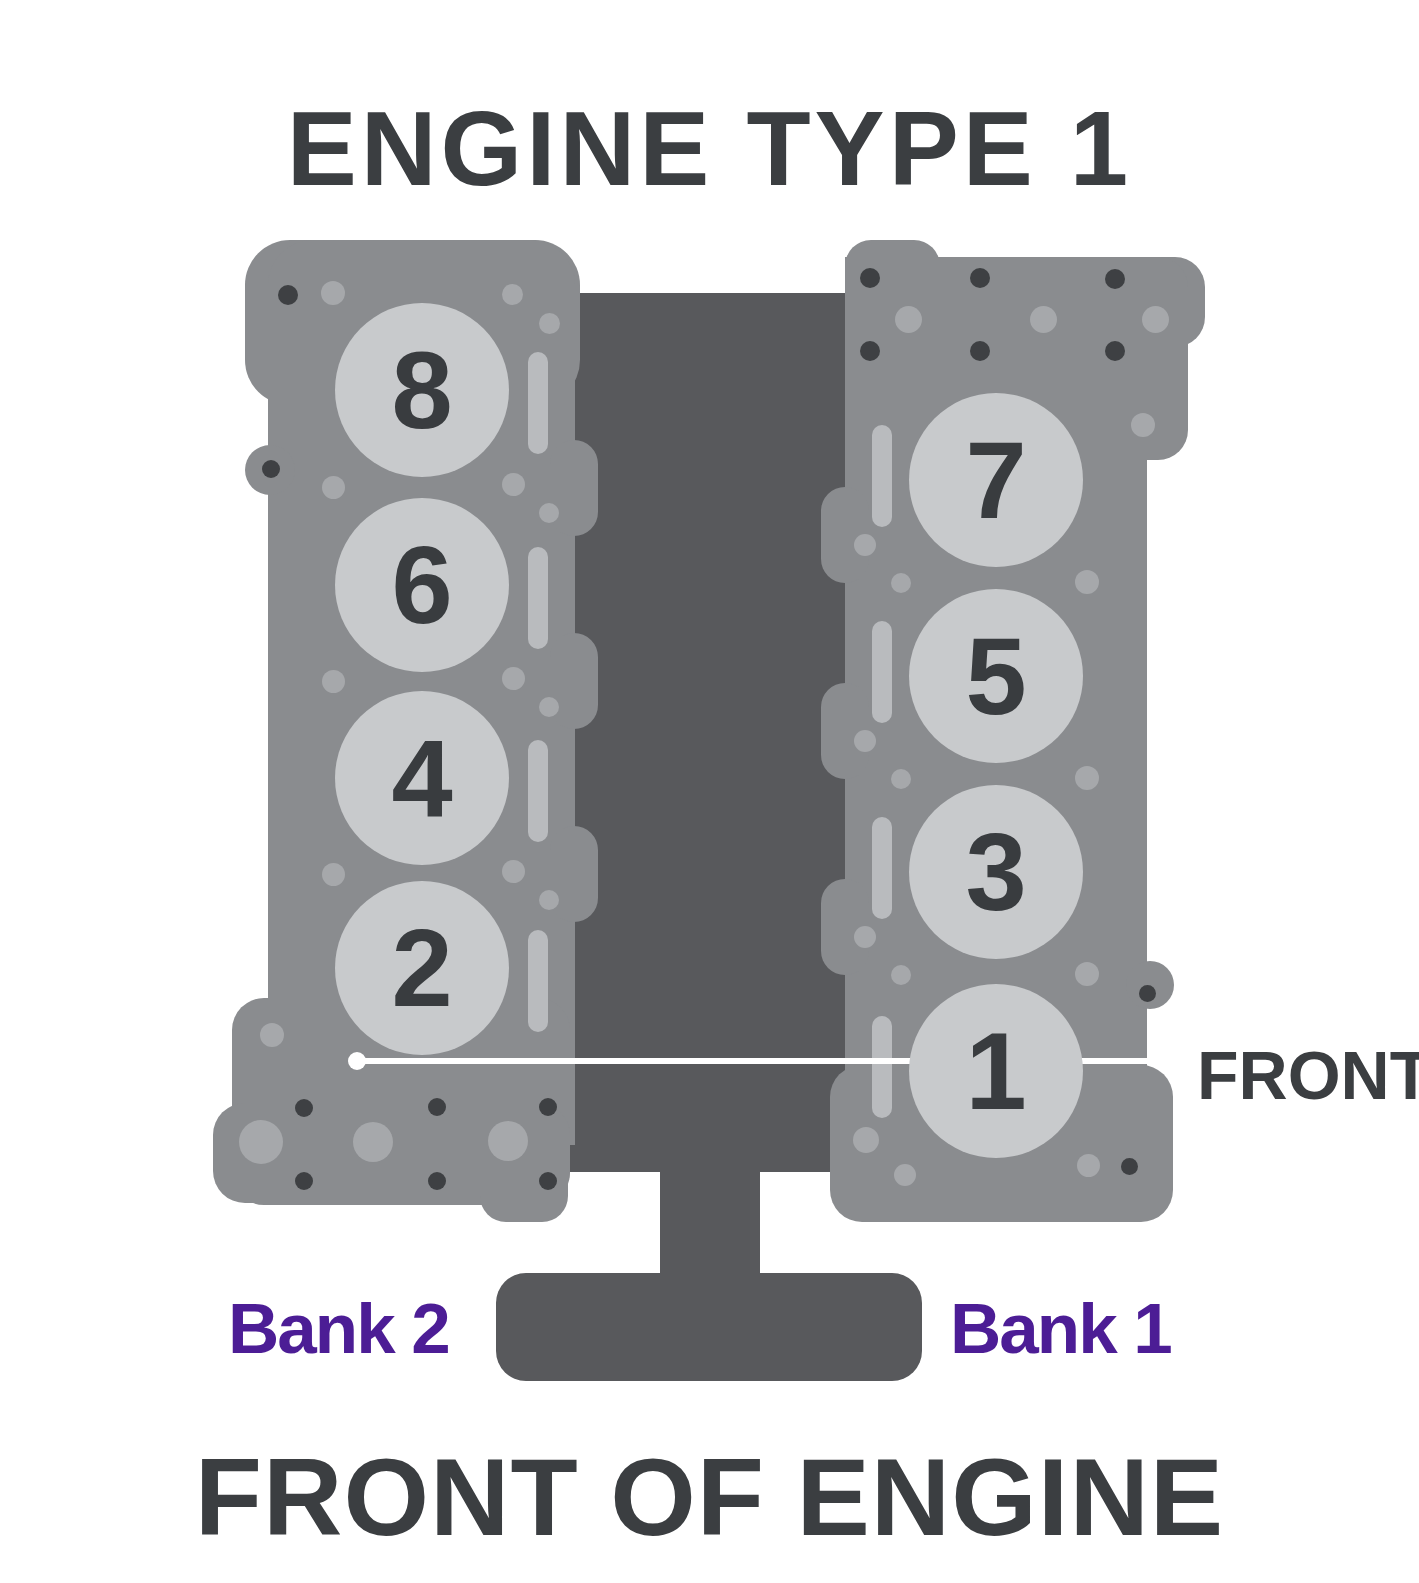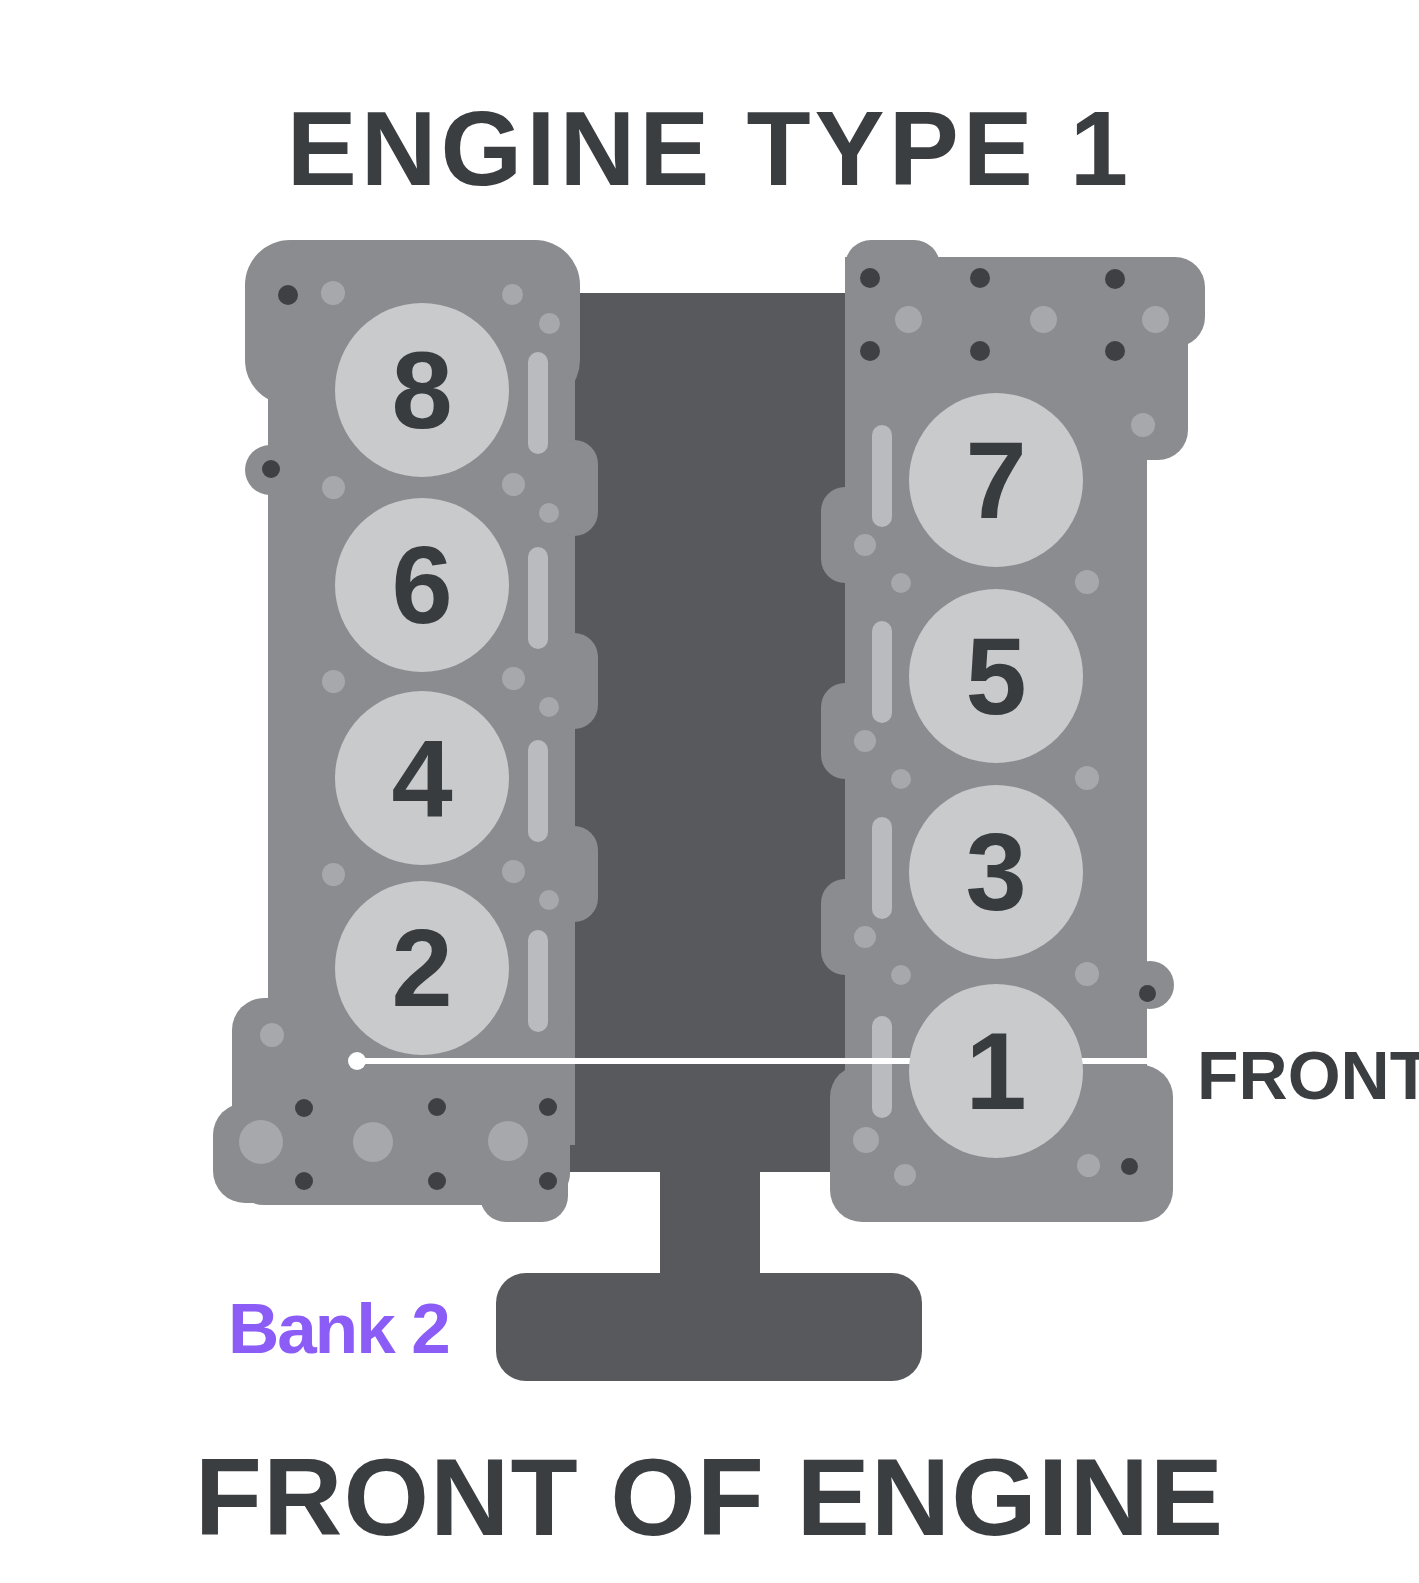--- a/index.html
+++ b/index.html
@@ -31,21 +31,21 @@
   .callout-dot{left:348px;top:1052px;width:18px;height:18px;border-radius:50%;background:#ffffff;z-index:3;}
   
   .cyl{position:absolute;width:174px;height:174px;border-radius:50%;background:#c8cacc;z-index:4;
        display:flex;align-items:center;justify-content:center;}
   .cyl span{font-size:110px;font-weight:700;color:#393c3f;line-height:1;}
   
   .title{position:absolute;left:0;right:0;top:96px;text-align:center;font-size:105px;font-weight:700;
          letter-spacing:4px;color:#3b3e41;line-height:1;z-index:5;}
   .first-label{position:absolute;left:1197px;top:1040px;font-size:68px;font-weight:700;color:#3b3e41;
          line-height:70px;z-index:5;}
-  .bank-label{position:absolute;font-size:71px;font-weight:700;color:#8b5cf6;letter-spacing:-2px;
+  .bank-label{position:absolute;font-size:71px;font-weight:700;color:#4c1d95;letter-spacing:-2px;
          line-height:1;z-index:5;}
   .bank-label.bank2{left:228px;top:1293px;}
   .bank-label.bank1{left:950px;top:1293px;}
   .footer{position:absolute;left:0;right:0;top:1442px;text-align:center;font-size:110px;font-weight:700;
          letter-spacing:1px;color:#3b3e41;line-height:1;z-index:5;}
 </style>
 </head>
 <body>
 
 <div class="stage">
@@ -160,14 +160,15 @@
     </div>
   <div class="cyl" style="left:909px;top:785px">
     <span>3</span>
     </div>
   <div class="cyl" style="left:909px;top:984px">
     <span>1</span>
     </div>
 
   <div class="first-label">FRONT</div>
   <div class="bank-label bank2">Bank 2</div>
+  <div class="bank-label bank1">Bank 1</div>
   <div class="footer">FRONT OF ENGINE</div>
 </div>
 
 </body></html>

